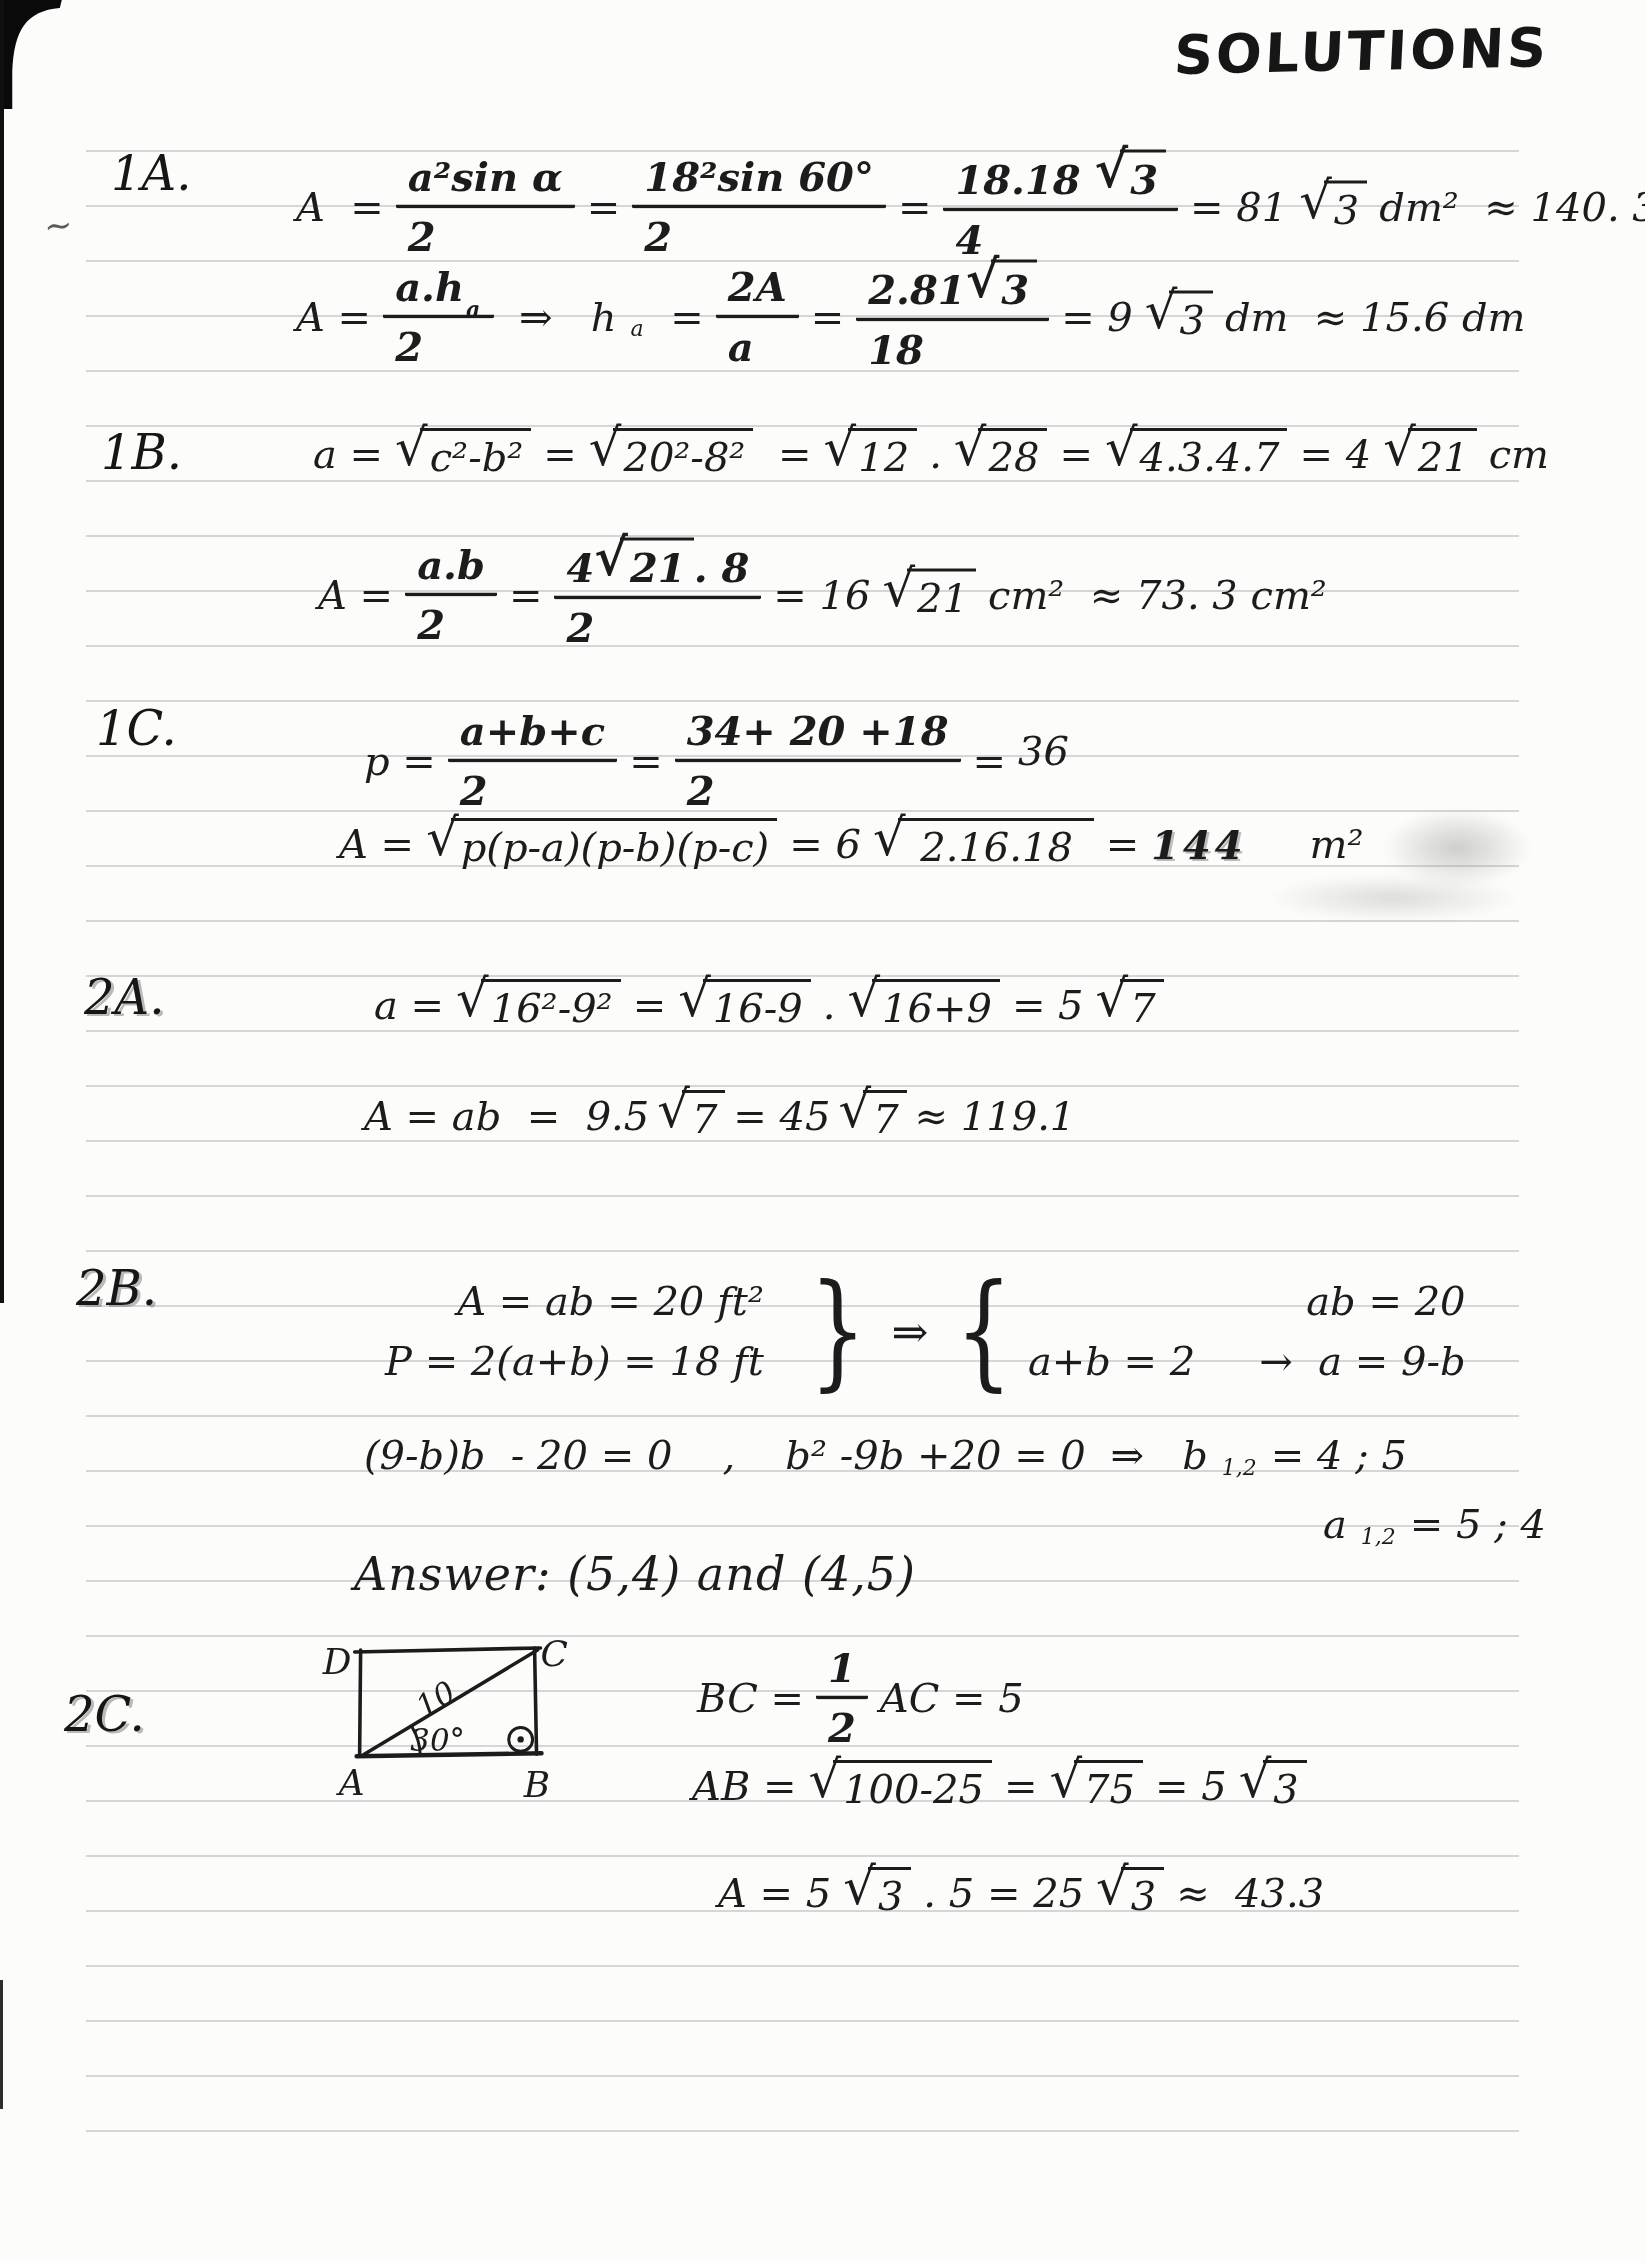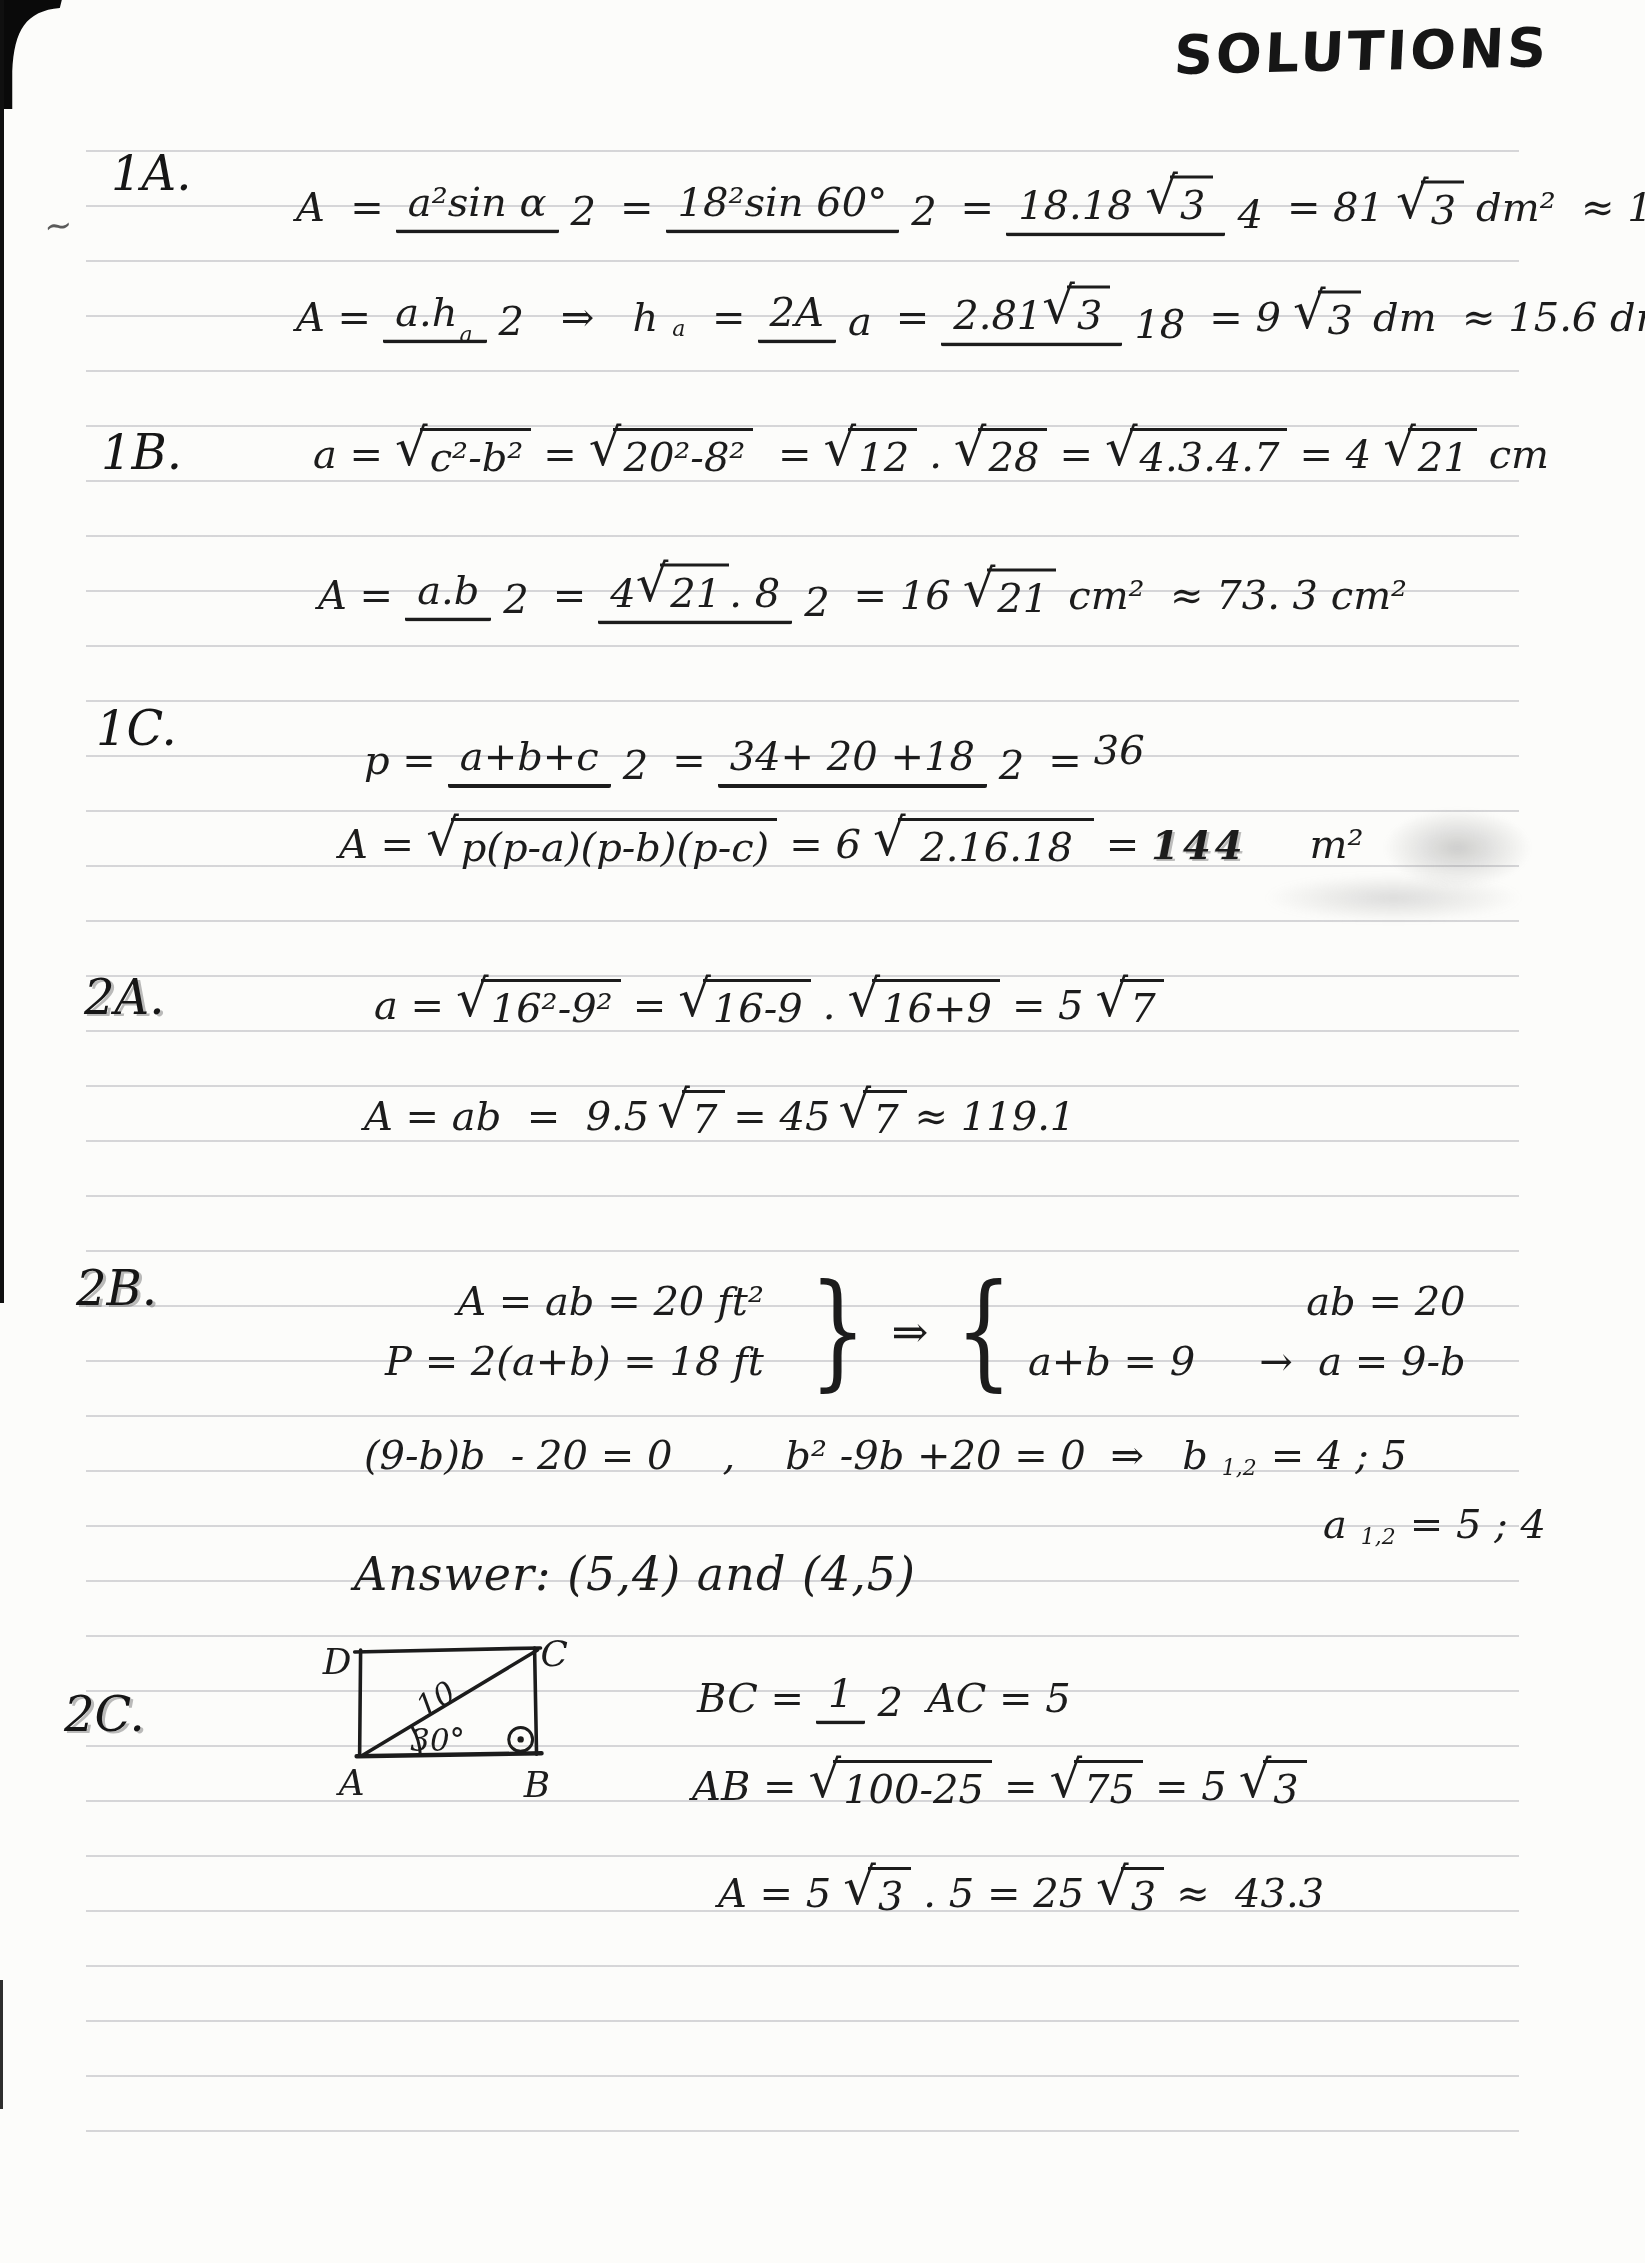--- a/index.html
+++ b/index.html
@@ -27,21 +27,21 @@
          font-size:54px;font-weight:600;letter-spacing:3px;color:#161616;
          transform:rotate(-1.2deg) skewX(-4deg);}
   
   .plabel{position:absolute;font-style:italic;font-size:48px;color:#161616;white-space:pre;}
   .smud{text-shadow:3px 2px 0 rgba(120,120,120,.5);}
   
   .fl{position:absolute;display:flex;align-items:center;gap:12px;
       font-style:italic;font-size:40px;color:#1c1c1c;white-space:pre;
       transform:translateY(-50%);}
   .tx{display:inline-block;}
-  .frac{display:inline-flex;align-items:flex-end;}
+  .frac{display:inline-flex;flex-direction:column;align-items:flex-start;font-weight:bold;}
   .frac .num{display:inline-flex;align-items:flex-end;padding:0 12px 5px;
              border-bottom:4px solid #1c1c1c;border-radius:2px;}
   .frac .den{display:inline-flex;align-items:flex-start;padding:4px 12px 0;}
   .sqrt{display:inline-flex;align-items:flex-start;}
   .rad{font-style:normal;font-size:1.28em;line-height:1;transform:translateY(-6px);
        margin-right:-8px;}
   .rdc{display:inline-flex;align-items:flex-end;border-top:3.5px solid #1c1c1c;
        padding:3px 8px 0 10px;}
   .subsc{font-size:.55em;display:inline-block;transform:translateY(.55em);margin:0 2px;}
   .upt{display:inline-block;transform:translateY(-26px);margin-top:32px;}
@@ -100,21 +100,21 @@
   <div class="sys">
     <div class="col">
       <span>A = ab = 20 ft²</span>
       <span>P = 2(a+b) = 18 ft</span>
     </div>
     <span class="brace b-close">}</span>
     <span class="impl">⇒</span>
     <span class="brace b-open">{</span>
     <div class="col">
       <span>ab = 20</span>
-      <span><span>a+b = 9</span><span class="tail">→  a = 9-b</span></span>
+      <span><span>a+b = 2</span><span class="tail">→  a = 9-b</span></span>
     </div>
   </div>
 
   <div class="fl" style="left:364px;top:1455px;"><span class="tx">(9-b)b  - 20 = 0</span><span class="tx">   ,   </span><span class="tx">b² -9b +20 = 0</span><span class="tx"> ⇒   b</span><span class="subsc">1,2</span><span class="tx">= 4 ; 5</span></div>
   <div class="fl" style="left:1323px;top:1524px;"><span class="tx">a</span><span class="subsc">1,2</span><span class="tx">= 5 ; 4</span></div>
   <div class="answer">Answer:  (5,4)  and  (4,5)</div>
 
   <svg class="diagram" width="328" height="229" viewBox="0 0 330 230">
     <g stroke="#1c1c1c" stroke-width="3.6" stroke-linecap="round" fill="none">
       <path d="M56,42 L243,38"></path>

